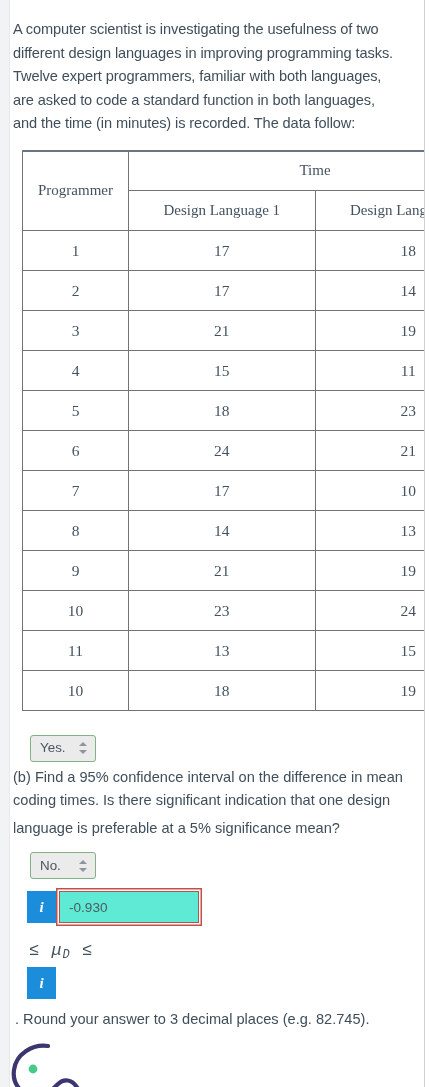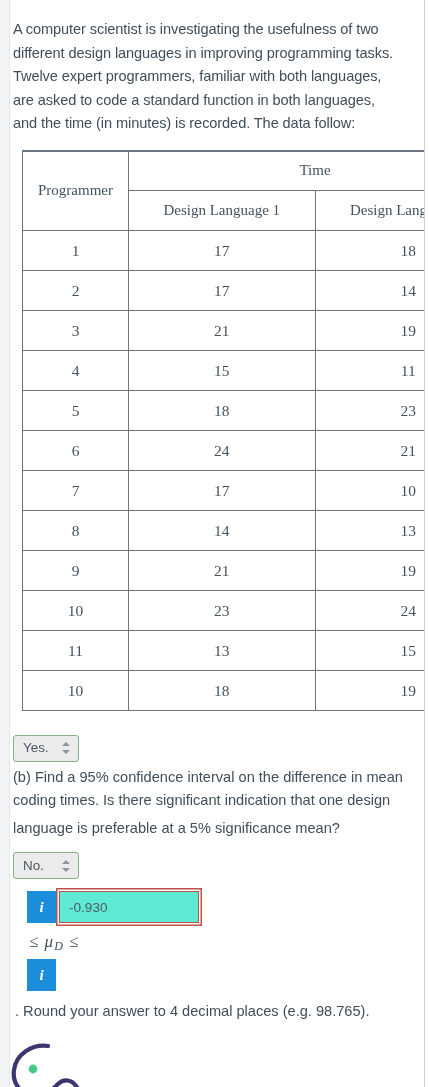--- a/index.html
+++ b/index.html
@@ -100,20 +100,21 @@
     border: 1.5px solid #82b186;
     border-radius: 3px;
     height: 27px;
     padding: 0 7px 0 9px;
     min-width: 66px;
     font-size: 13.4px;
     color: #4b5560;
     vertical-align: -7px;
     font-family: "Liberation Sans", sans-serif;
     cursor: pointer;
+    margin-left: 17px;
   }
   .select-box .sel-label { margin-right: 9px; }
   .chev {
     display: inline-block;
     width: 9px; height: 14px;
     position: relative;
     flex: 0 0 auto;
   }
   .chev::before, .chev::after {
     content: "";
@@ -160,23 +161,23 @@
     font-family: "Liberation Sans", sans-serif;
     font-size: 13.6px;
     color: #4f5a64;
     padding: 0 9px;
     margin-left: 3px;
     outline: none;
     flex: 0 0 auto;
   }
 
   .math-line {
-    margin-top: 9px;
+    margin-top: 18px;
     margin-left: 16px;
-    font-family: Liberation Serif, serif;
+    font-family: Liberation Mono, monospace;
     font-size: 17px;
     color: #43515d;
     letter-spacing: 1px;
   }
   .math-line .mu {
     font-style: italic;
     font-size: 17px;
   }
   .math-line .sub {
     font-style: italic;
@@ -314,20 +315,20 @@
   <div class="math-line">
     <span>≤</span>
     <span class="mu">μ</span><span class="sub">D</span>
     <span>≤</span>
   </div>
 
   <div class="answer-row ans-2">
     <button class="info-btn">i</button>
   </div>
 
-  <div class="round-note">. Round your answer to 4 decimal places (e.g. 98.765).</div>
+  <div class="round-note">. Round your answer to 3 decimal places (e.g. 82.745).</div>
 
 </div>
 
 <svg class="ink" viewBox="0 0 108 60">
   <path d="M 46 6 C 30 4, 14 14, 12 30 C 10 44, 20 56, 34 56 C 44 56, 50 50, 56 44 C 62 38, 70 40, 74 46 C 78 52, 86 55, 96 54" fill="none" stroke="#3b3570" stroke-width="4.2" stroke-linecap="round" stroke-linejoin="round"></path>
   <circle cx="31" cy="29" r="4.4" fill="#49c987"></circle>
 </svg>
 
 </body></html>

